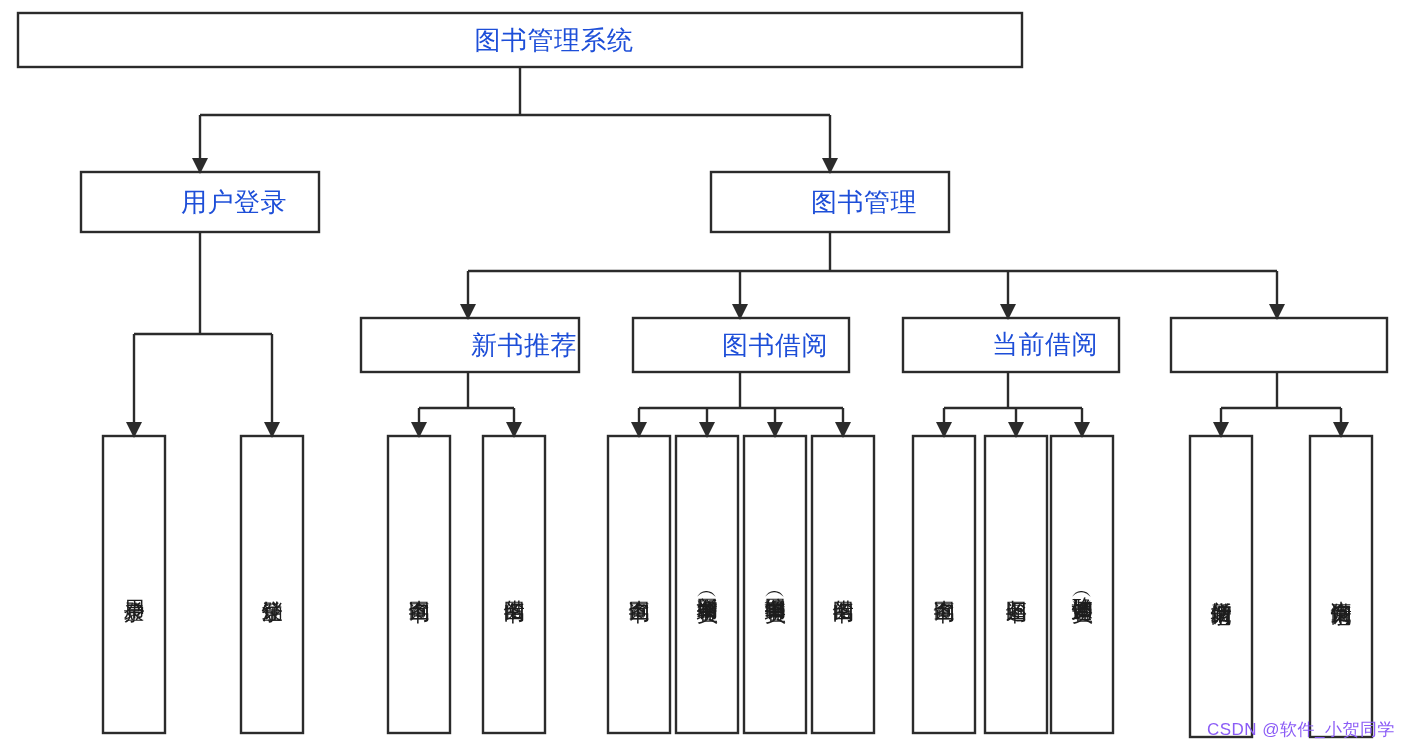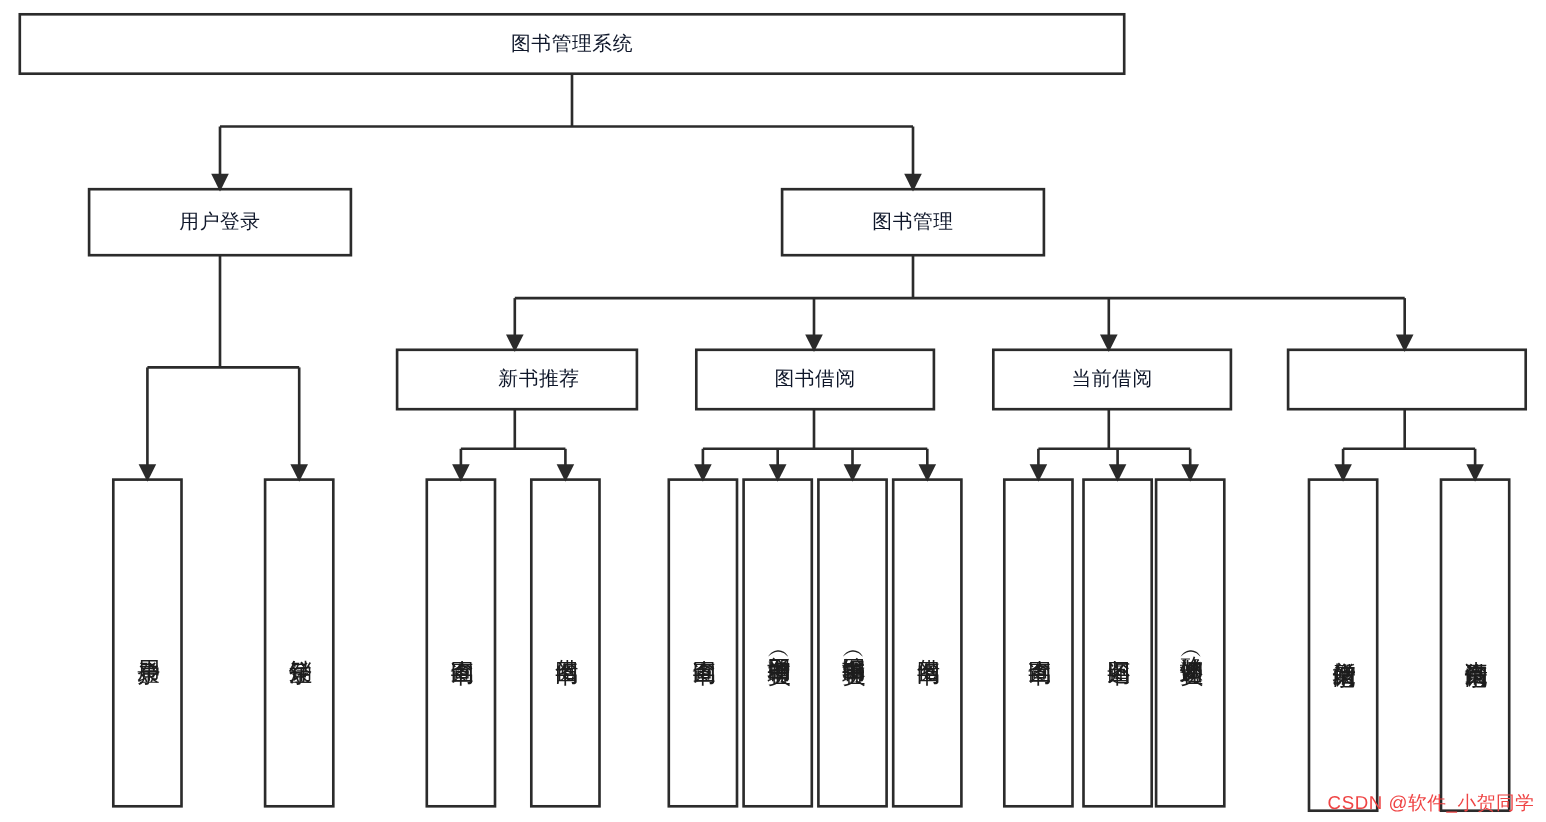--- a/index.html
+++ b/index.html
@@ -38,47 +38,48 @@
   }
   .arrow-head {
     fill: #2b2b2b;
     stroke: none;
   }
   .node-label-h {
     position: absolute;
     display: flex;
     align-items: center;
     justify-content: center;
-    color: #0f172a;
-    font-size: 18px;
+    color: #1d4ed8;
+    font-size: 26px;
     line-height: 1.1;
     letter-spacing: 0.5px;
     white-space: nowrap;
     pointer-events: none;
+    margin-left: 34px;
   }
   .node-label-v {
     position: absolute;
     display: flex;
     align-items: center;
     justify-content: center;
     color: #1d1d1d;
     font-size: 21px;
     line-height: 1.35;
     writing-mode: vertical-rl;
     text-orientation: upright;
     letter-spacing: 1px;
     white-space: nowrap;
     pointer-events: none;
   }
   .watermark {
     position: absolute;
     right: 10px;
     bottom: 6px;
     font-size: 17px;
-    color: #ef4444;
+    color: #8b5cf6;
     letter-spacing: 0.5px;
     white-space: nowrap;
   }
 </style>
 </head>
 <body>
 
 <div id="diagram-root">
 
   <svg class="diagram-svg" viewBox="0 0 1405 747" xmlns="http://www.w3.org/2000/svg">

